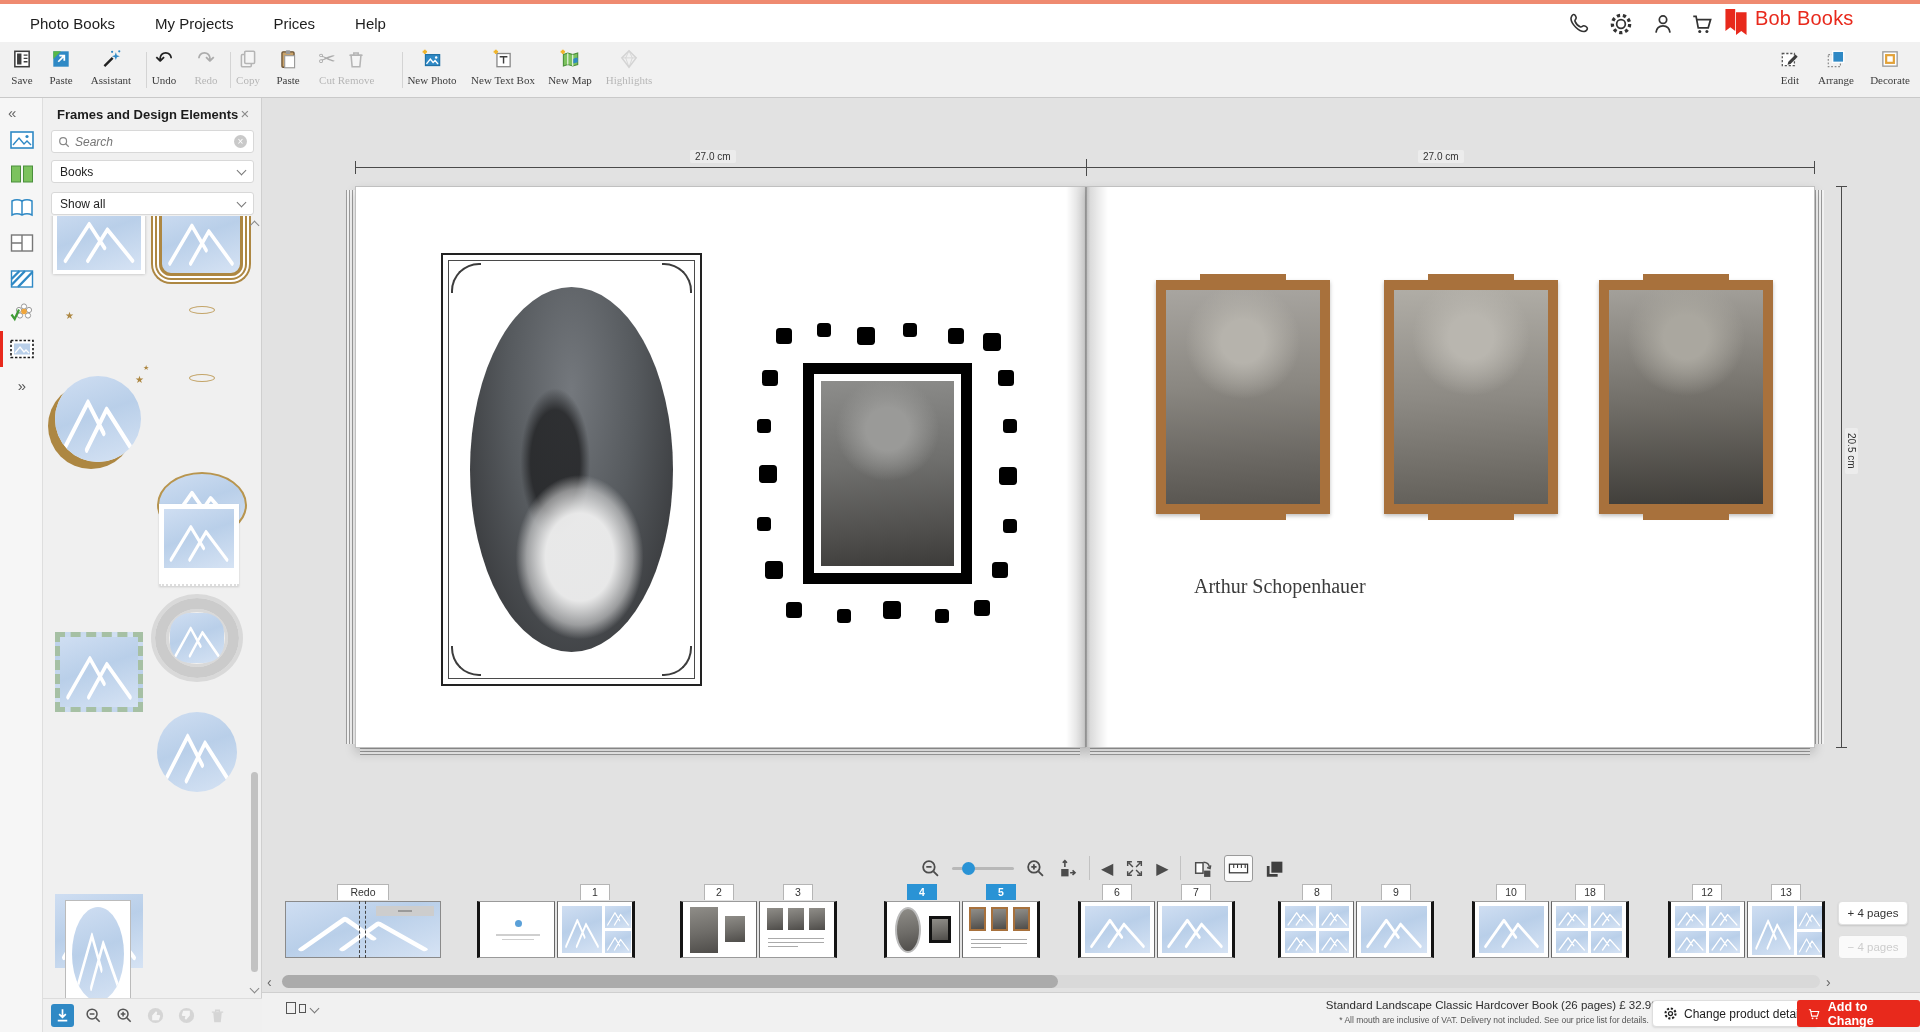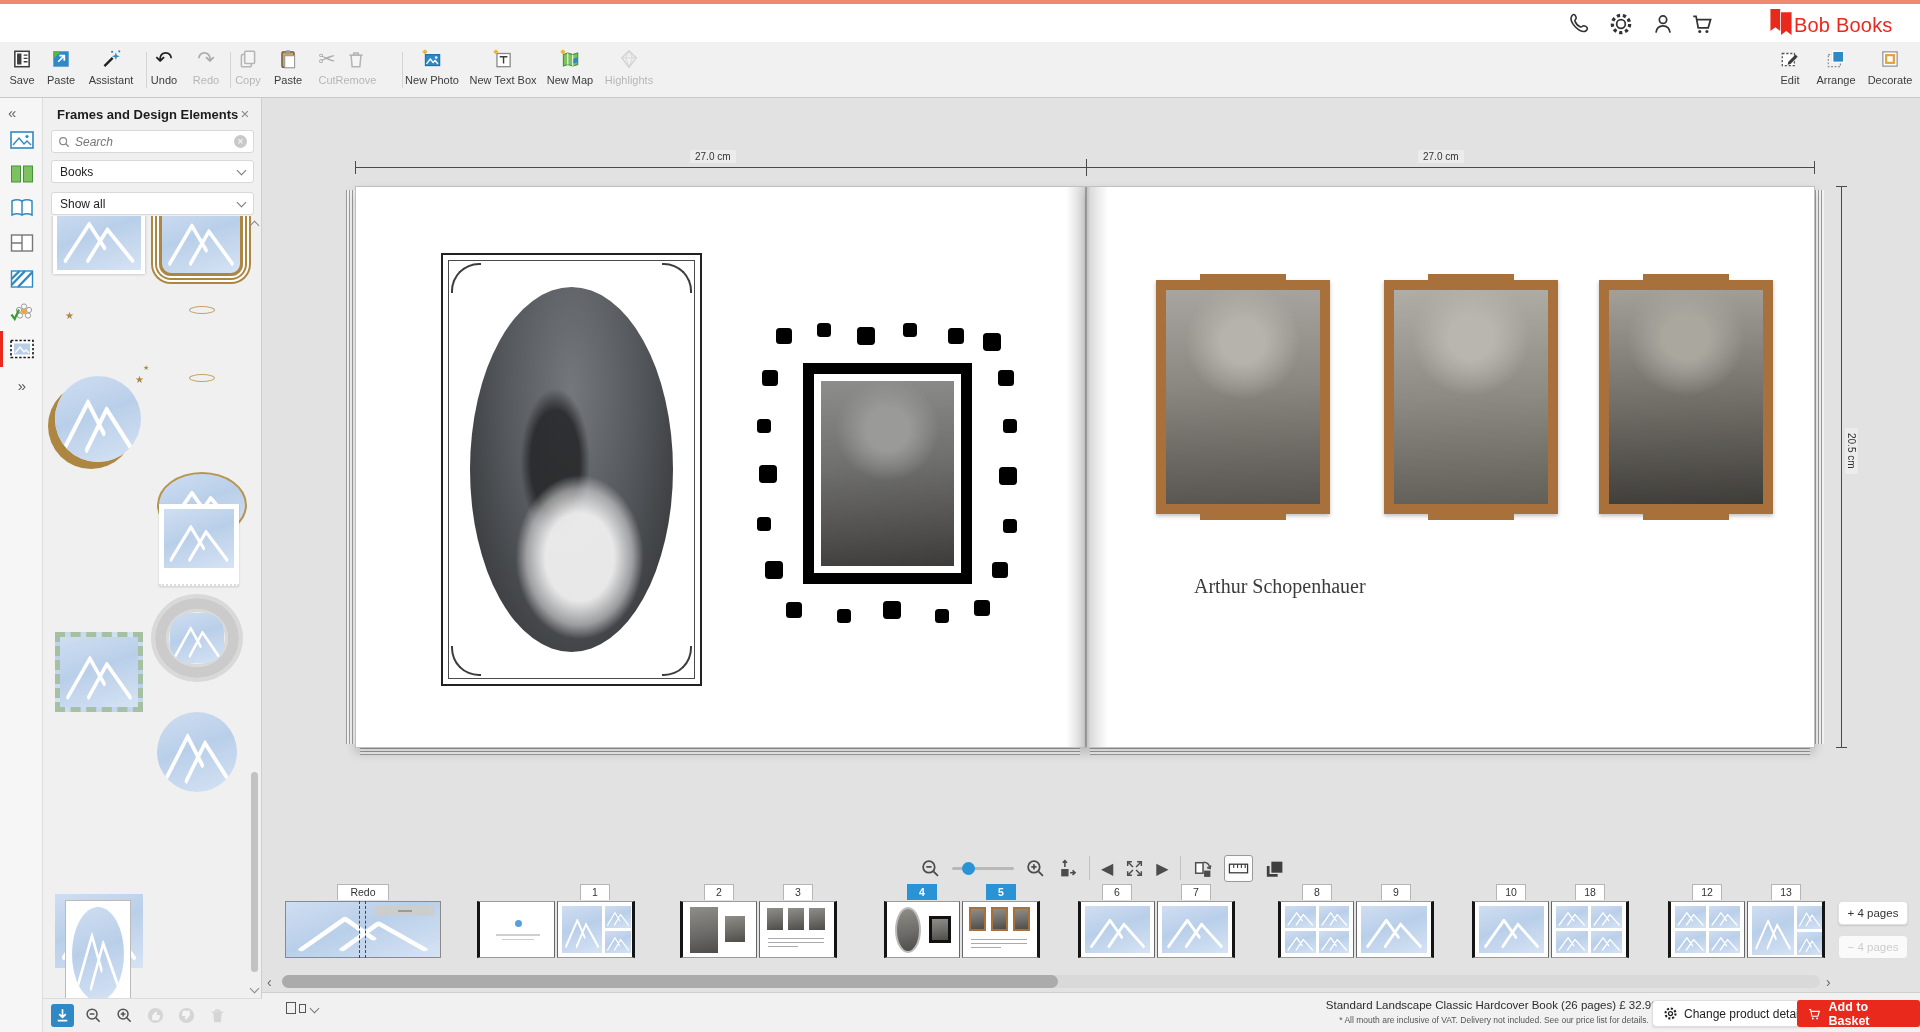--- a/index.html
+++ b/index.html
@@ -7,31 +7,31 @@
   body { font-family:"Liberation Sans","DejaVu Sans",sans-serif; background:#e3e3e3; color:#222; }
   #app { position:relative; width:1920px; height:1032px; background:#e2e2e2; }
 
   
   .top-accent { position:absolute; top:0; left:0; width:1920px; height:4px; background:#ef8a70; }
   .menubar { position:absolute; top:4px; left:0; width:1920px; height:38px; background:#ffffff; }
   .menu-items { position:absolute; left:30px; top:0; height:38px; display:flex; align-items:center; gap:40px; }
   .menu-item { font-size:15px; color:#1d1d1d; cursor:default; }
   .hdr-icon { position:absolute; top:7px; width:26px; height:26px; }
   .hdr-icon svg { width:100%; height:100%; }
-  .brand { position:absolute; top:3px; left:1768px; display:flex; align-items:flex-end; }
+  .brand { position:absolute; top:3px; left:1723px; display:flex; align-items:flex-start; gap:6px; }
   .brand-text { font-size:20px; color:#e8291c; letter-spacing:.2px; }
   .win-scroll-sliver { position:absolute; top:4px; right:0; width:6px; height:94px; background:#3a3a3a; }
 
   
   .toolbar { position:absolute; top:42px; left:0; width:1920px; height:56px; background:#f1f1f1; border-bottom:1px solid #c9c9c9; }
   .tbtn { position:absolute; top:4px; height:48px; display:flex; flex-direction:column; align-items:center; justify-content:flex-start; }
   .ticon { height:26px; display:flex; align-items:center; justify-content:center; }
   .ticon svg { width:22px; height:22px; }
   .tglyph { font-size:21px; line-height:22px; color:#222; }
-  .tlabel { font-size:11px; color:#3c3c3c; margin-top:2px; white-space:nowrap; }
+  .tlabel { font-size:11px; color:#3c3c3c; margin-top:2px; white-space:nowrap;font-family:Liberation Serif, serif; }
   .tbtn.dis { opacity:.33; }
   .tsep { position:absolute; top:10px; width:1px; height:36px; background:#d4d4d4; }
 
   
   .rail { position:absolute; left:0; top:98px; width:43px; height:934px; background:#f6f6f6; border-right:1px solid #dedede; }
   .rail-collapse { position:absolute; left:8px; top:6px; font-size:15px; color:#666; }
   .rtool { position:absolute; left:7px; width:30px; height:28px; display:flex; align-items:center; justify-content:center; }
   .rtool svg { width:26px; height:24px; }
   .rtool.sel::before { content:""; position:absolute; left:-7px; top:-4px; width:3px; height:36px; background:#e8291c; }
   .rail-more { font-size:15px; color:#555; }
@@ -164,20 +164,26 @@
 </style>
 </head>
 <body>
 
 <div id="app">
 
   <div class="top-accent"></div>
   <div class="win-scroll-sliver"></div>
 
   <div class="menubar">
+    <div class="menu-items">
+      <span class="menu-item">Photo Books</span>
+      <span class="menu-item">My Projects</span>
+      <span class="menu-item">Prices</span>
+      <span class="menu-item">Help</span>
+    </div>
     <span class="hdr-icon" style="left:1566px">
       <svg viewBox="0 0 24 24">
           <path d="M7.2 3.2c1.2.2 2.6 2.6 2.1 3.7-.4 1-1.5 1.6-1 2.7.8 1.9 3.1 4.3 5.1 5.1 1.1.4 1.7-.7 2.7-1 1.1-.4 3.4 1 3.6 2.2.2 1.4-1.4 2.9-2.9 3C12 19.2 4.8 12 4.6 7.2c0-1.5 1.3-4.2 2.6-4z" fill="none" stroke="#333" stroke-width="1.5"></path>
         </svg>
     </span>
     <span class="hdr-icon" style="left:1608px">
       <svg viewBox="0 0 24 24">
           <circle cx="12" cy="12" r="4" fill="none" stroke="#333" stroke-width="1.6"></circle>
           <circle cx="12" cy="12" r="8" fill="none" stroke="#333" stroke-width="3" stroke-dasharray="3 2.6"></circle>
         </svg>
@@ -875,17 +881,17 @@
           <circle cx="12" cy="12" r="8" fill="none" stroke="#222" stroke-width="3.4" stroke-dasharray="3.4 2.8"></circle>
         </svg>
       <span>Change product details</span>
     </div>
     <div class="basket-btn">
       <svg viewBox="0 0 24 24">
           <path d="M3 5h2.6l2 10.5h9.2l2.2-7.6H6.2" fill="none" stroke="#fff" stroke-width="1.8"></path>
           <circle cx="9" cy="19" r="1.5" fill="#fff"></circle>
           <circle cx="15.6" cy="19" r="1.5" fill="#fff"></circle>
         </svg>
-      <span>Add to Basket</span>
+      <span>Add to Change</span>
     </div>
   </div>
 
 </div>
 
 </body></html>

